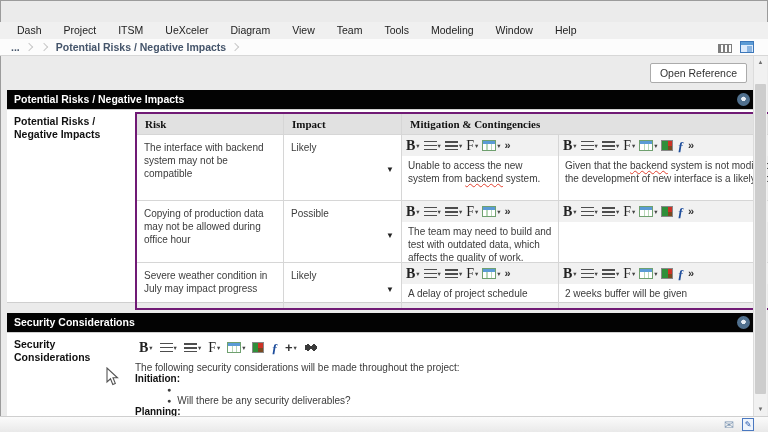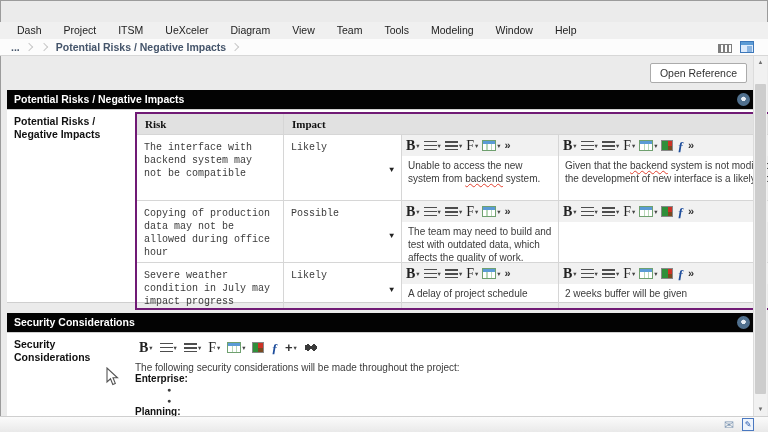--- a/index.html
+++ b/index.html
@@ -38,21 +38,21 @@
   .side-label { position:absolute; left:7px; top:5px; width:116px; font-size:10.5px; font-weight:bold; color:#111; line-height:1.25; }
 
   
   .rtable { position:absolute; left:128px; top:2px; width:738px; border:2px solid #701a75; font-size:10px; color:#3b3b3b; }
   .trow { display:grid; grid-template-columns:147px 118px 157px 1fr; border-bottom:1px solid #d6d6d6; }
   .trow:last-child { border-bottom:none; }
   .thead { background:#e1e1e1; }
   .thead .cell { font-family:"Liberation Serif", serif; font-weight:bold; font-size:11px; color:#111; padding:4px 8px; }
   .cell { border-right:1px solid #d6d6d6; position:relative; overflow:hidden; }
   .cell:last-child { border-right:none; }
-  .txtcell { padding:6px 7px; line-height:1.3;font-family:Liberation Mono, monospace; }
+  .txtcell { padding:6px 7px; line-height:1.3; }
   .lk-caret { position:absolute; right:7px; top:30px; font-size:8px; color:#222; }
   .h1 { height:65px; } .h2 { height:61px; } .h3 { height:45px; }
   .thead .cell { height:auto; }
 
   
   .rtb { display:flex; align-items:center; gap:4px; background:#f1f1f1; padding:2px 4px; height:21px; }
   .rtb.bare { background:transparent; gap:7px; height:23px; }
   .tbtn { display:flex; align-items:center; gap:1px; }
   .tbi { display:inline-block; color:#222; }
   .serifB { font-family:"Liberation Serif",serif; font-weight:bold; font-size:14px; line-height:13px; }
@@ -129,20 +129,21 @@
       <span class="bar-pin"></span>
     </div>
 
     <div class="panel" style="top:53px; height:194px;">
       <div class="side-label">Potential Risks / Negative Impacts</div>
 
       <div class="rtable">
         <div class="trow thead">
           <div class="cell">Risk</div>
           <div class="cell">Impact</div>
+          <div class="cell">Mitigation &amp; Contingencies</div>
         </div>
 
         <div class="trow">
           <div class="cell txtcell h1">The interface with backend system may not be compatible</div>
           <div class="cell txtcell h1">
             <span>Likely</span>
             <span class="lk-caret">▼</span>
           </div>
           <div class="cell h1">
             <div class="rtb">
@@ -387,26 +388,27 @@
             <span class="tbtn">
               <span class="tbi addico">+</span>
               <span class="tcaret">▾</span>
             </span>
             <span class="tbtn">
               <span class="tbi findico"></span>
             </span>
           </div>
         <div style="margin-top:3px;">
           <div class="sec-line">The following security considerations will be made throughout the project:</div>
-          <div class="sec-line sec-bold">Enterprise:</div>
+          <div class="sec-line sec-bold">Initiation:</div>
           <div class="sec-line sec-bullet">
             <span class="blt">●</span>
           </div>
           <div class="sec-line sec-bullet">
             <span class="blt">●</span>
+            <span>Will there be any security deliverables?</span>
           </div>
           <div class="sec-line sec-bold">Planning:</div>
 
         </div>
       </div>
     </div>
 
     <div class="vscroll">
       <span class="scroll-arrow" style="top:0;">▲</span>
       <span class="scroll-thumb"></span>

